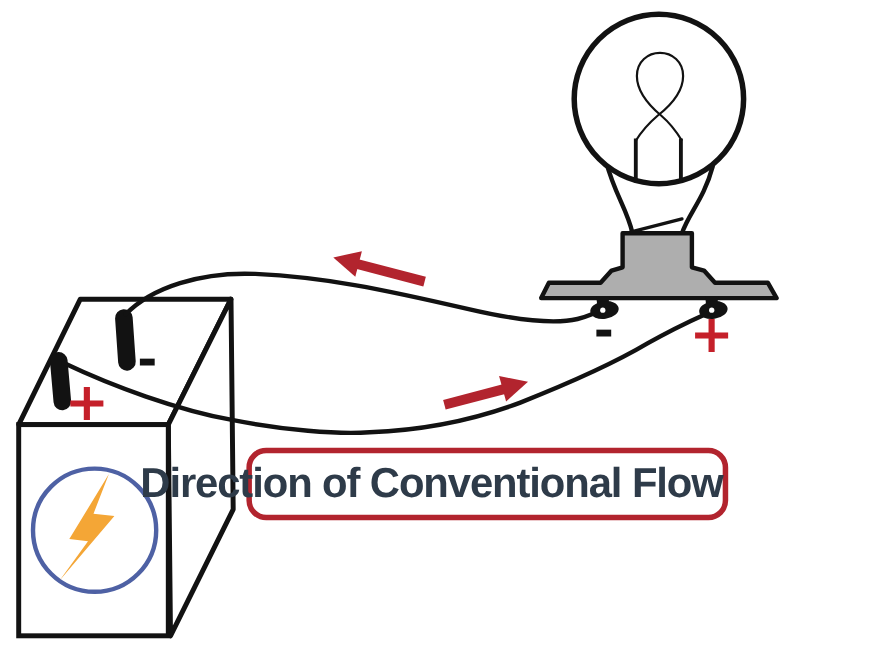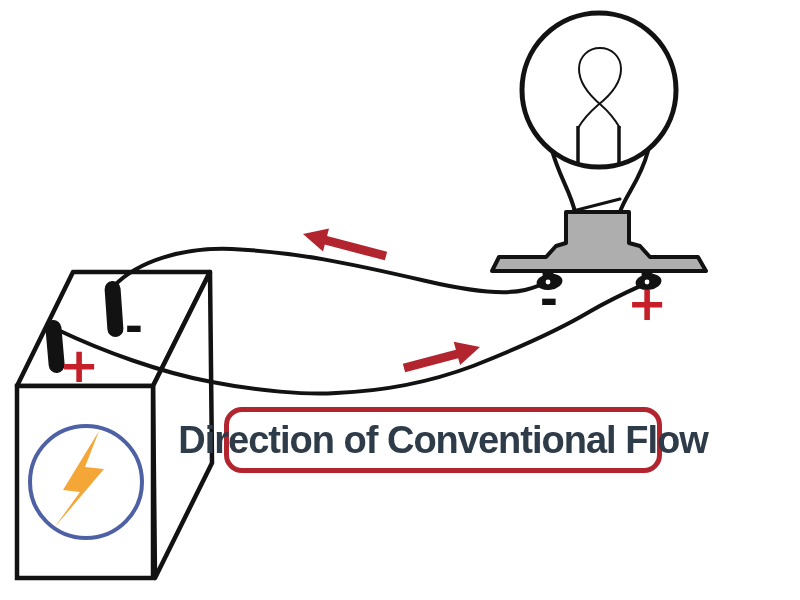--- a/index.html
+++ b/index.html
@@ -27,21 +27,21 @@
     font-weight:bold;
   }
   .label-box{
     position:absolute;
     left:224px;top:407px;
     width:438px;height:66px;
     box-sizing:border-box;
     background:#fff;
     border:5px solid var(--accent-red,#b2242e);
     border-radius:18px;
-    display:flex;align-items:center;justify-content:center;
+    display:flex;align-items:center;justify-content:flex-end;
   }
   .label-box span{
     color:var(--label-text,#2e3b49);
     font-size:38px;
     font-weight:bold;
     letter-spacing:-1px;
     white-space:nowrap;
   }
 </style>
 </head>

